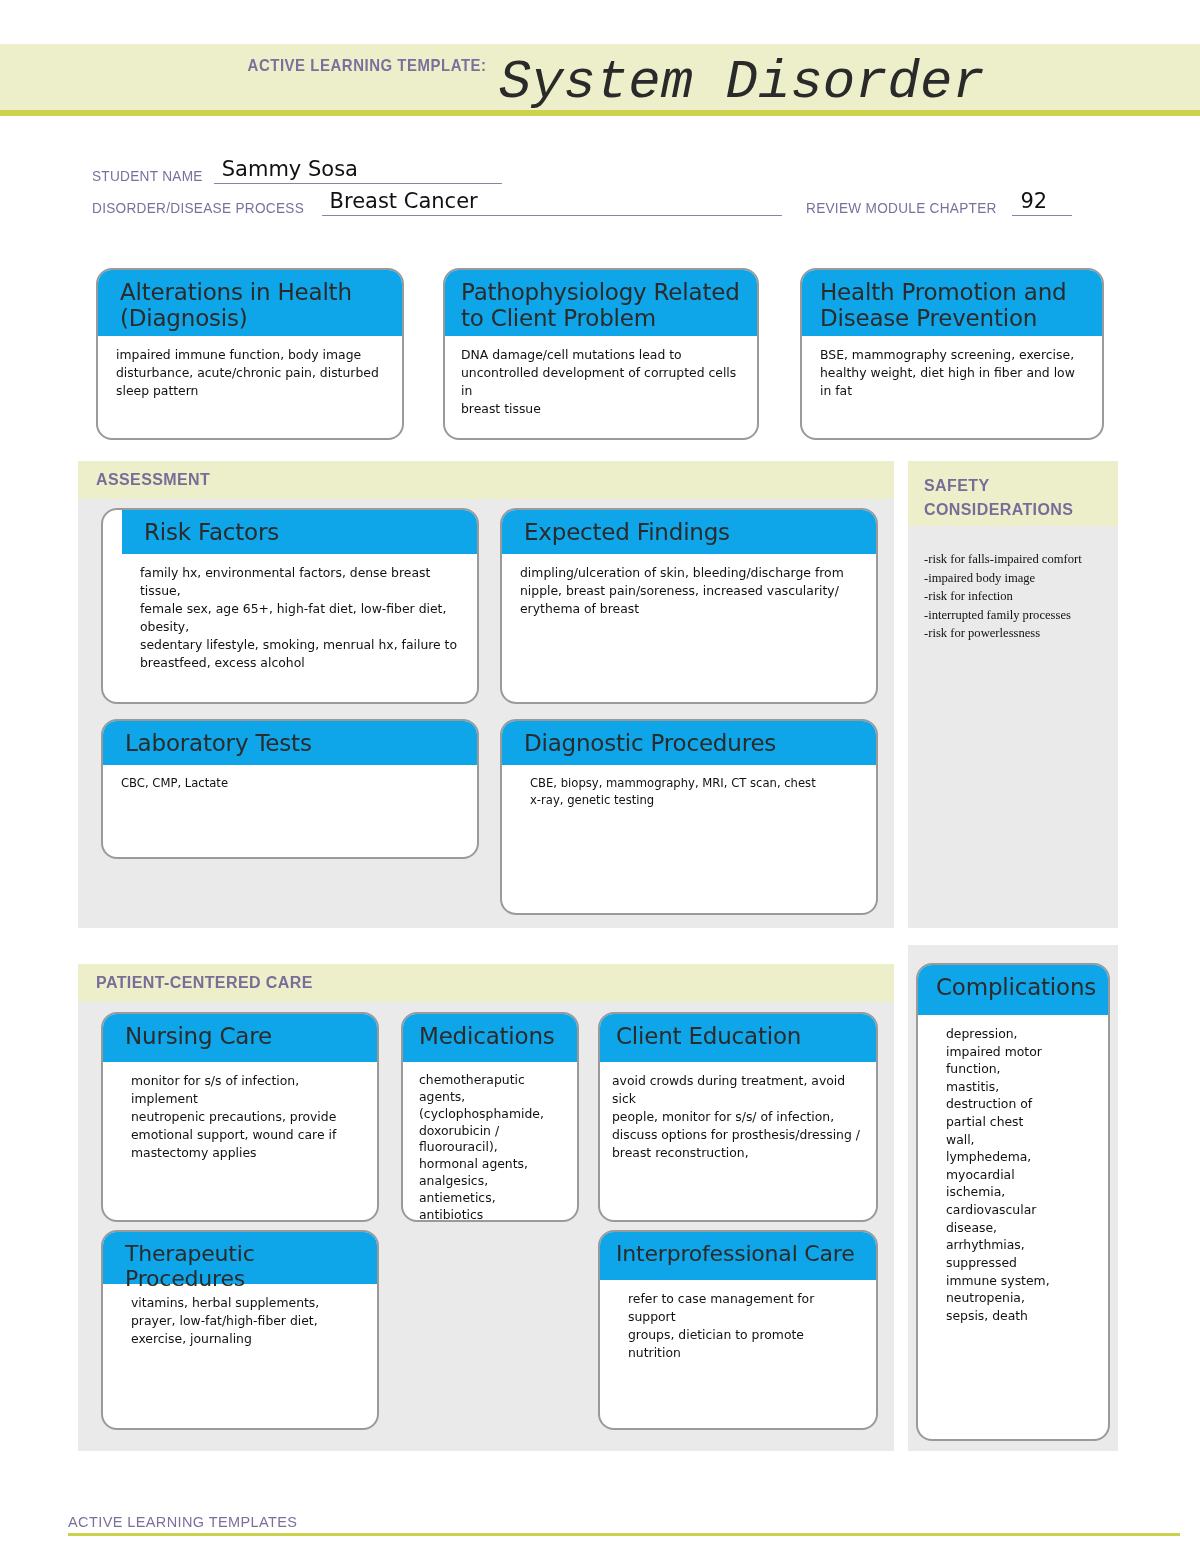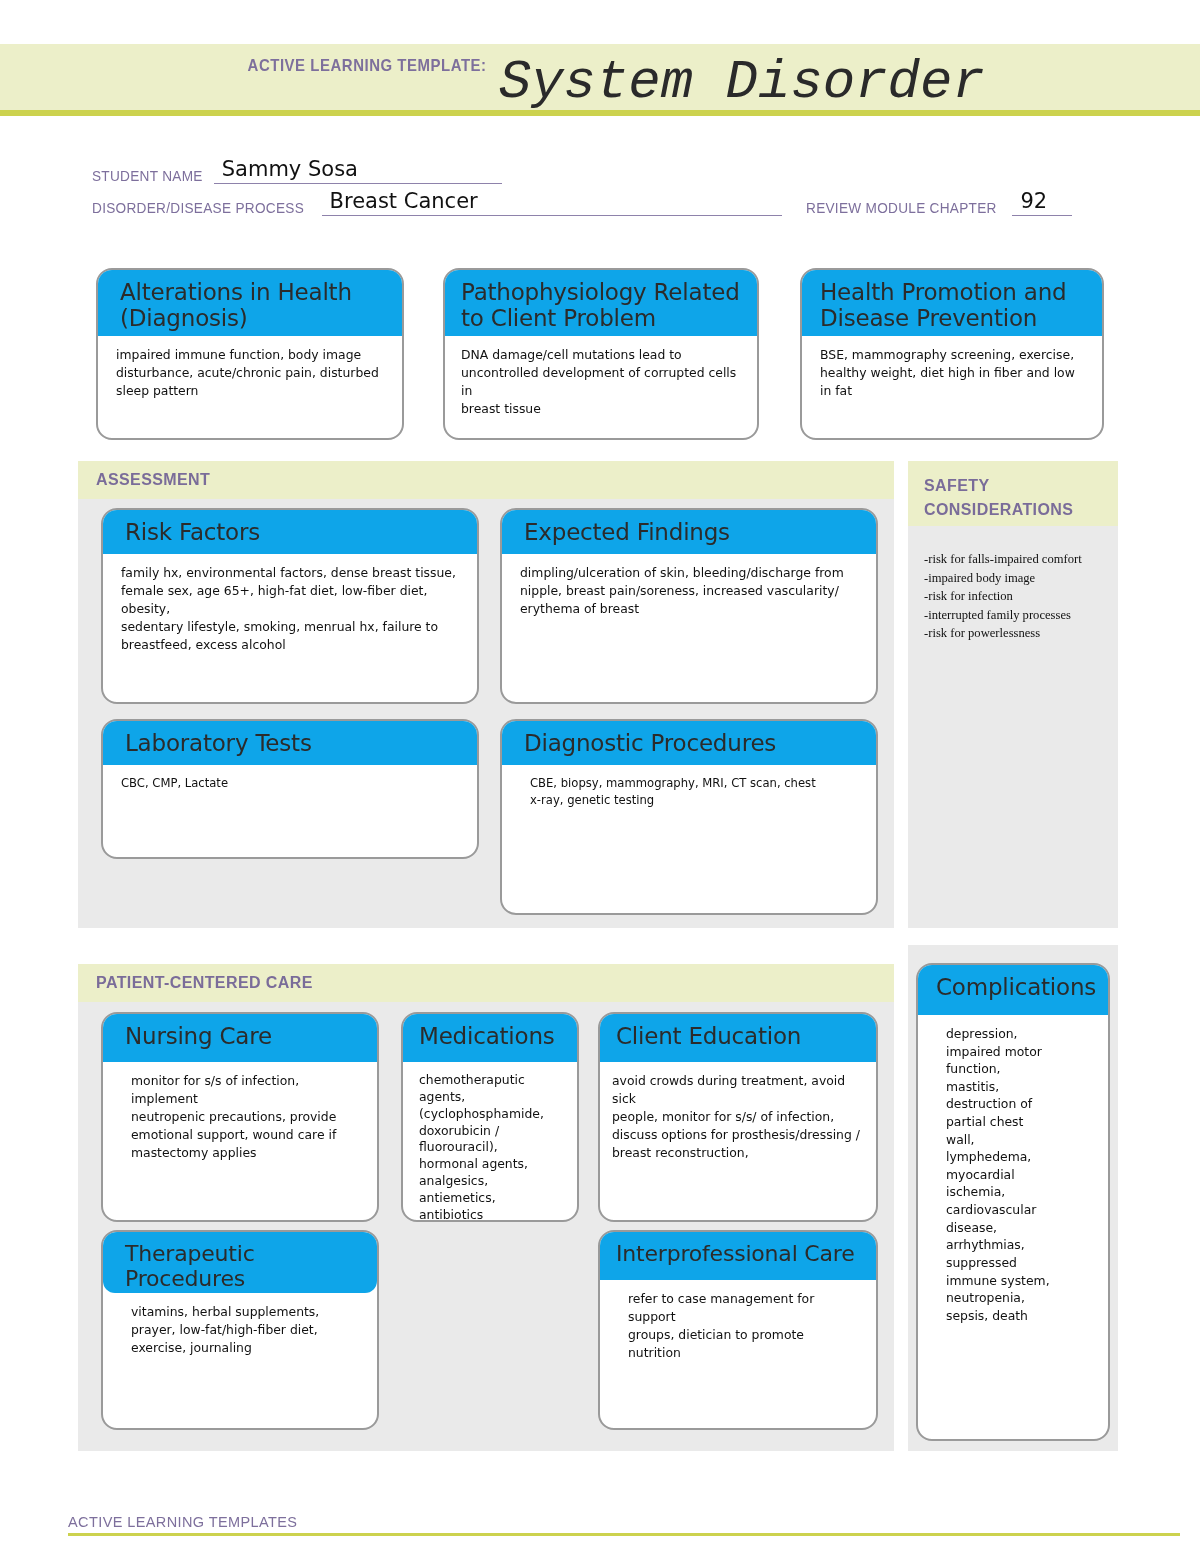--- a/index.html
+++ b/index.html
@@ -241,21 +241,21 @@
   <div class="card-body" style="padding-left:18px;">BSE, mammography screening, exercise,
 healthy weight, diet high in fiber and low in fat</div>
 </div>
 
 <div class="panel" style="left:78px; top:461px; width:816px; height:467px;">
   <div class="panel-head">
     <span class="panel-head-title">ASSESSMENT</span>
   </div>
 </div>
 
-<div class="card" style="left:101px; top:508px; width:378px; height:196px;">
+<div class="card" style="left:101px; top:508px; width:378px; height:196px;padding-left:19px;">
   <div class="card-head" style="height:44px;">
     <div class="card-title">Risk Factors</div>
   </div>
   <div class="card-body">family hx, environmental factors, dense breast tissue,
 female sex, age 65+,  high-fat diet, low-fiber diet, obesity,
 sedentary lifestyle, smoking, menrual hx, failure to
 breastfeed, excess alcohol</div>
 </div>
 
 <div class="card" style="left:500px; top:508px; width:378px; height:196px;">
@@ -329,21 +329,21 @@
   <div class="card-head" style="height:48px; padding-left:16px;">
     <div class="card-title">Client Education</div>
   </div>
   <div class="card-body" style="padding-left:12px;">avoid crowds during treatment, avoid sick
 people, monitor for s/s/ of infection,
 discuss options for prosthesis/dressing /
 breast reconstruction,</div>
 </div>
 
 <div class="card" style="left:101px; top:1230px; width:278px; height:200px;">
-  <div class="card-head" style="height:61px;border-radius:12px;">
+  <div class="card-head" style="height:52px;">
     <div class="card-title small">Therapeutic Procedures</div>
   </div>
   <div class="card-body indent">vitamins, herbal supplements,
 prayer, low-fat/high-fiber diet,
 exercise, journaling</div>
 </div>
 
 <div class="card" style="left:598px; top:1230px; width:280px; height:200px;">
   <div class="card-head" style="height:48px; padding-left:16px;">
     <div class="card-title small">Interprofessional Care</div>

